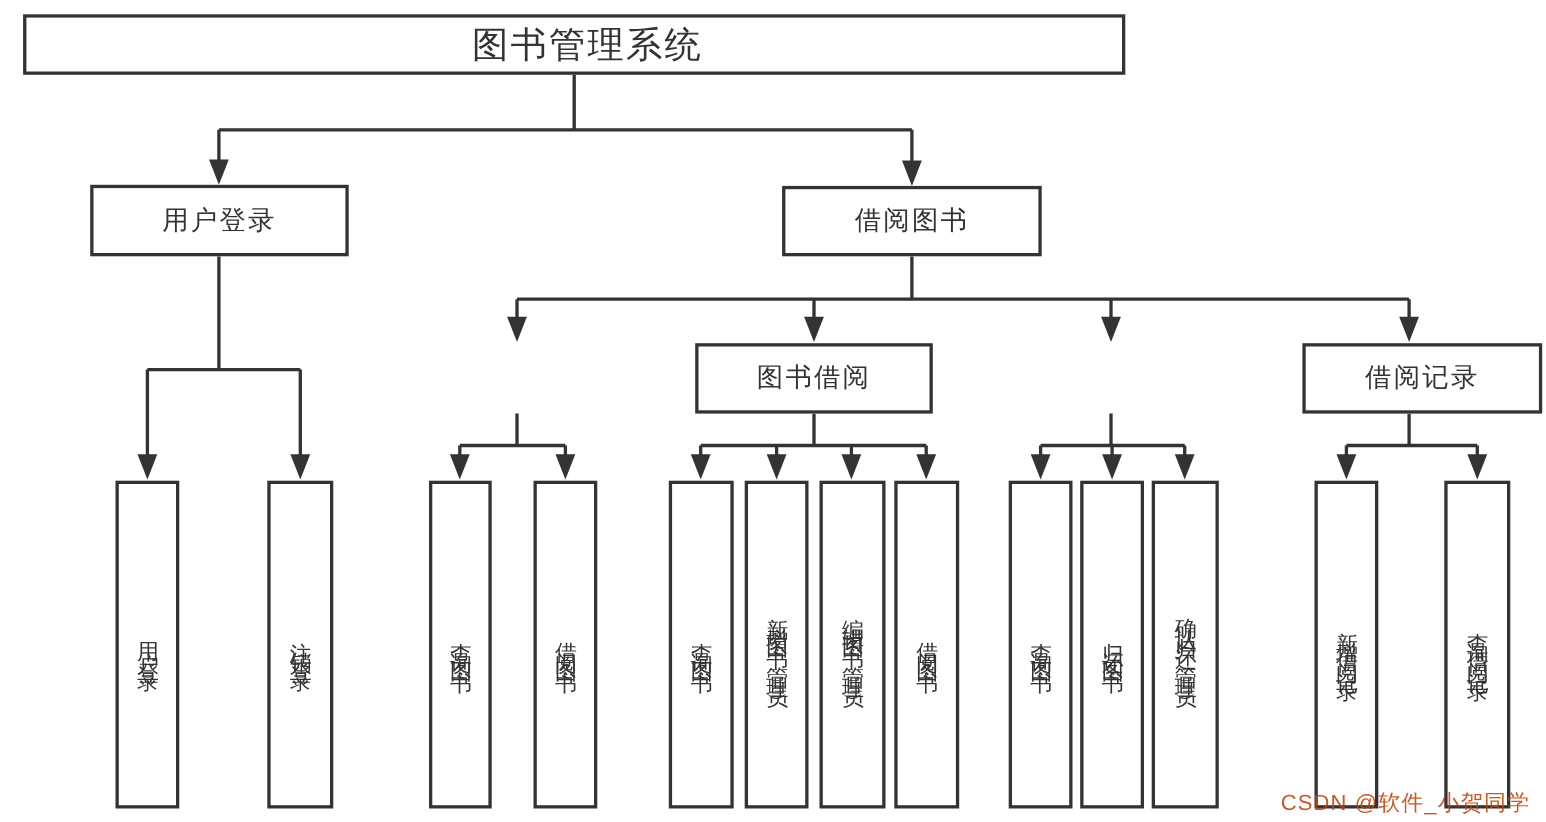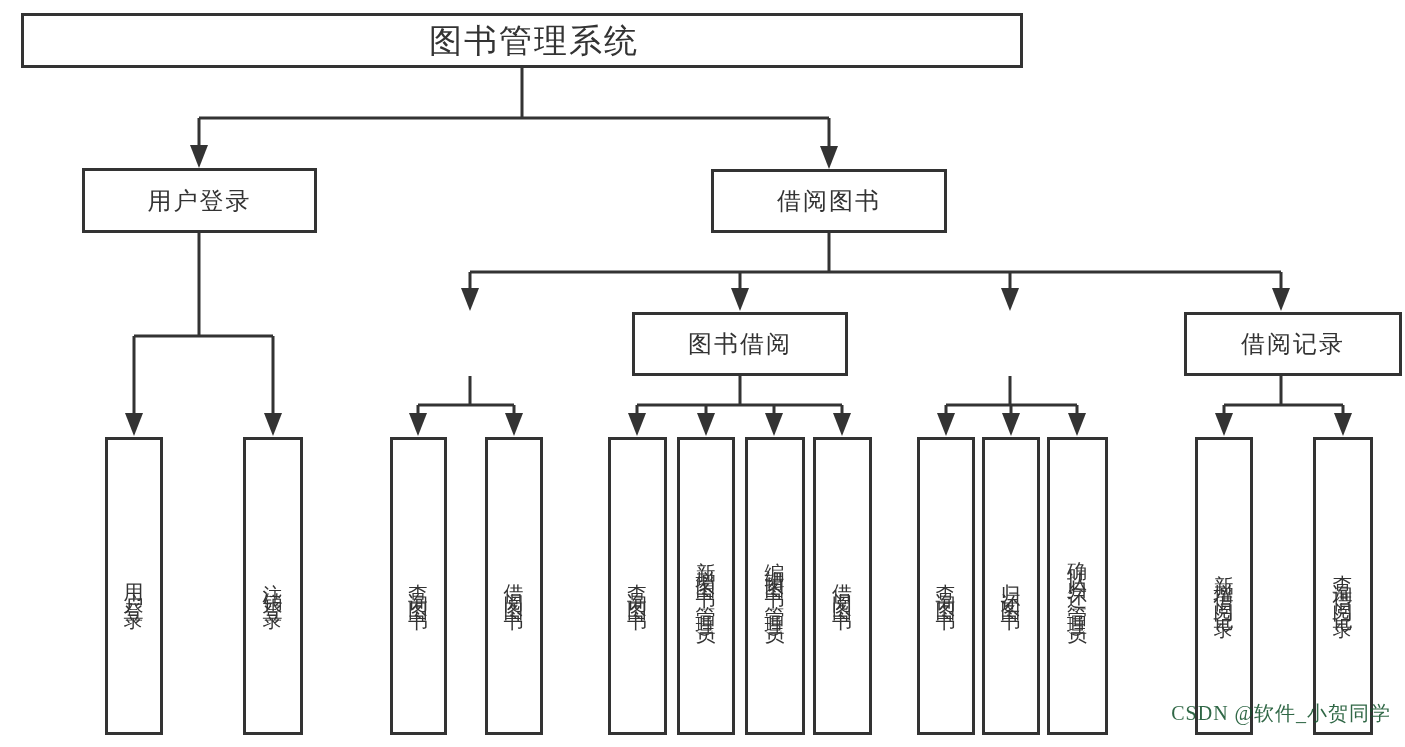--- a/index.html
+++ b/index.html
@@ -45,28 +45,27 @@
   .node.v {
     font-size: 20px;
     writing-mode: vertical-rl;
     text-orientation: mixed;
     letter-spacing: 9px;
     line-height: 1;
   }
   .watermark {
     position: absolute;
     right: 14px;
-    bottom: 20px;
+    bottom: 4px;
     font-size: 20px;
-    color: #14532d;
+    color: #c2410c;
     opacity: 0.88;
     letter-spacing: 1px;
     white-space: nowrap;
     z-index: 5;
-    font-family: Liberation Serif, serif;
   }
 </style>
 </head>
 <body>
 
 <div class="canvas">
 
   <svg class="wires" viewBox="0 0 1405 747" xmlns="http://www.w3.org/2000/svg">
     <g stroke="#333333" stroke-width="3" fill="none">
 

